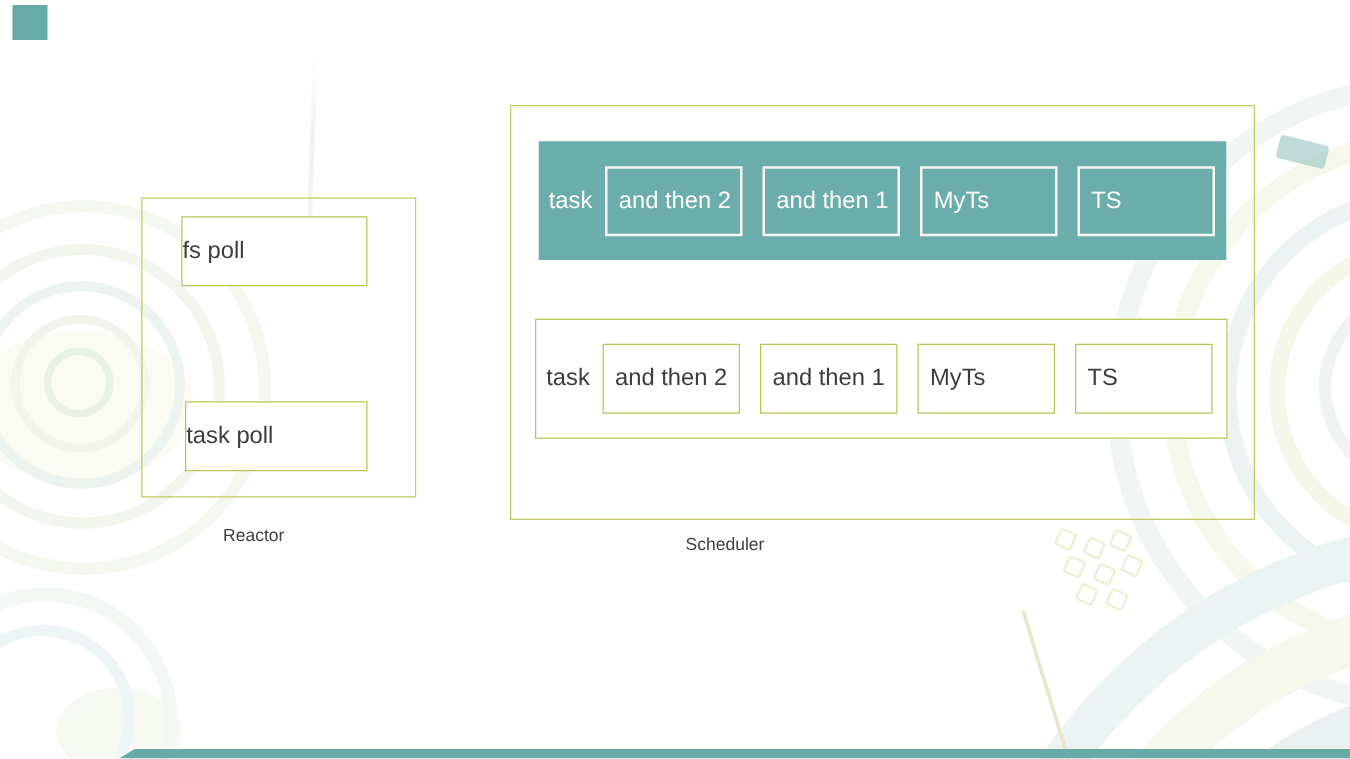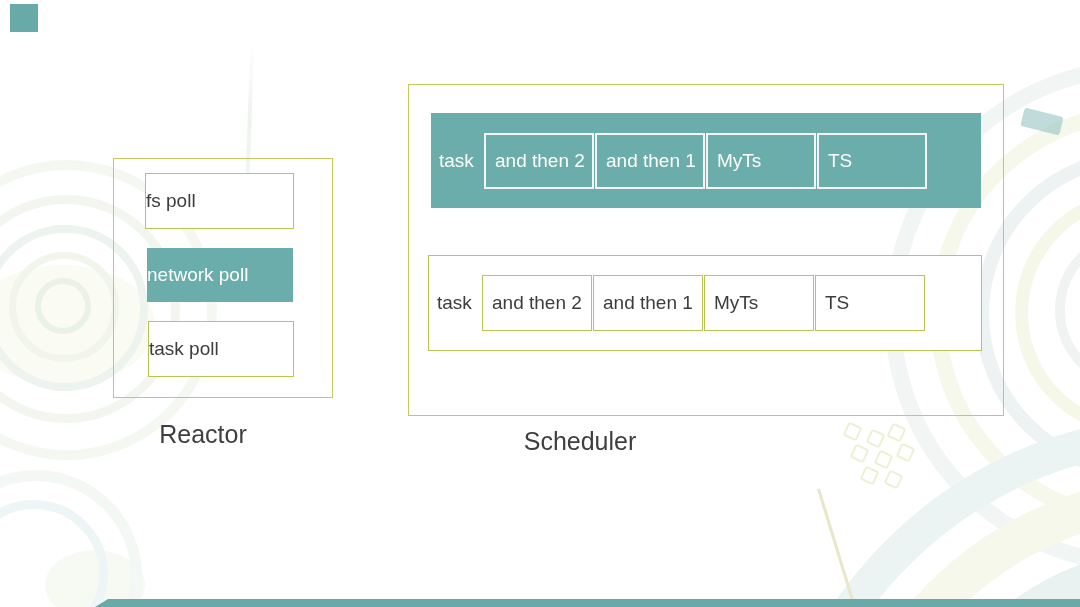--- a/index.html
+++ b/index.html
@@ -40,32 +40,32 @@
   .bottom-bar{position:absolute;left:95px;top:599px;width:985px;height:8px;background:#68aaa7;
               clip-path:polygon(13px 0,100% 0,100% 100%,0 100%);}
   
   .reactor-box{position:absolute;left:113px;top:158px;width:218px;height:238px;border:1px solid #c2ca5e;}
   .rbox{position:absolute;box-sizing:border-box;display:flex;align-items:center;padding-left:0;font-size:19px;}
   .outline{border:1px solid #b9c452;background:#ffffff;color:#3d3d3d;}
   .tealfill{background:#6badaa;color:#fbfdfc;}
   .r-item-0{left:31px;top:14px;width:149px;height:56px;}
   .r-item-1{left:33px;top:89px;width:146px;height:54px;}
   .r-item-2{left:34px;top:162px;width:146px;height:56px;}
-  .caption{position:absolute;font-size:25px;color:#3f3f3f;text-align:center;}
+  .caption{position:absolute;font-size:14px;color:#3f3f3f;text-align:center;}
   .reactor-caption{left:93px;top:420px;width:220px;}
   .scheduler-caption{left:460px;top:427px;width:240px;}
   
   .scheduler-box{position:absolute;left:408px;top:84px;width:594px;height:330px;border:1px solid #c2ca5e;}
   .task-row{position:absolute;display:flex;align-items:center;box-sizing:border-box;}
   .row-teal{left:22px;top:28px;width:550px;height:95px;background:#6badaa;}
   .row-outline{left:19px;top:170px;width:554px;height:96px;background:#ffffff;border:1px solid #b9c452;}
   .task-label{font-size:19px;margin-left:8px;width:45px;flex:0 0 auto;}
   .row-teal .task-label{color:#fbfdfc;}
   .row-outline .task-label{color:#3d3d3d;}
-  .item-boxes{display:flex;gap:1px;align-items:center;}
+  .item-boxes{display:flex;gap:16px;align-items:center;}
   .ibox{box-sizing:border-box;width:110px;height:56px;display:flex;align-items:center;padding-left:9px;font-size:19px;flex:0 0 auto;}
   .row-teal .ibox{border:2px solid #f3f6f4;color:#fbfdfc;}
   .row-outline .ibox{border:1px solid #b9c452;background:#ffffff;color:#3d3d3d;}
 </style>
 </head>
 <body>
 
 <div class="canvas">
 
   <div class="wm blob1"></div>
@@ -96,23 +96,20 @@
   <div class="dot" style="left:862px;top:468px;"></div>
   <div class="dot" style="left:886px;top:472px;"></div>
   <div class="wm diag"></div>
 
   <div class="corner-square"></div>
   <div class="bottom-bar"></div>
 
   <div class="reactor-box">
     <div class="rbox outline r-item-0">
       <span>fs poll</span>
-    </div>
-    <div class="rbox tealfill r-item-1">
-      <span>network poll</span>
     </div>
     <div class="rbox outline r-item-2">
       <span>task poll</span>
     </div>
   </div>
   <div class="caption reactor-caption">Reactor</div>
 
   <div class="scheduler-box">
 
     <div class="task-row row-teal">

